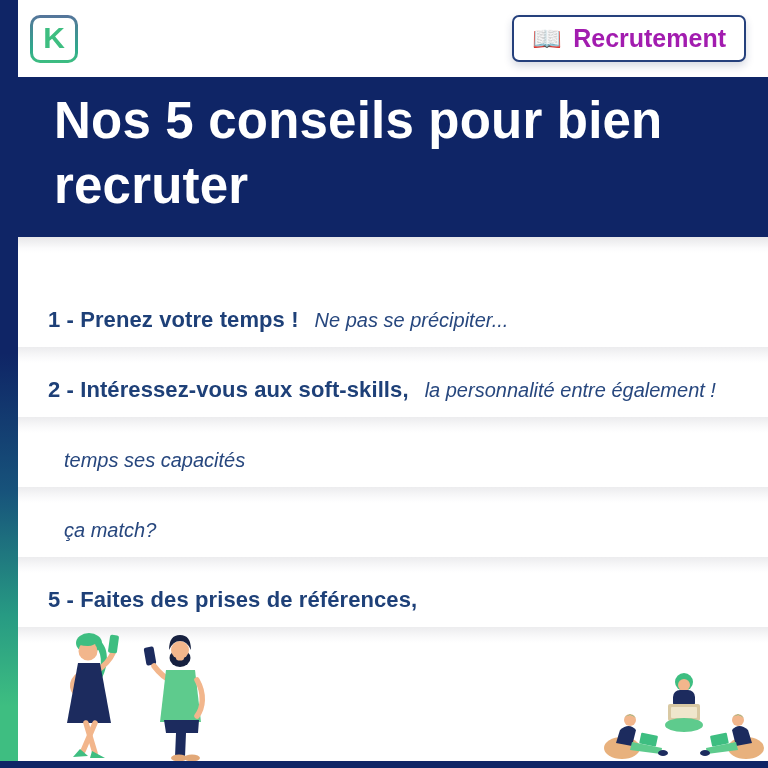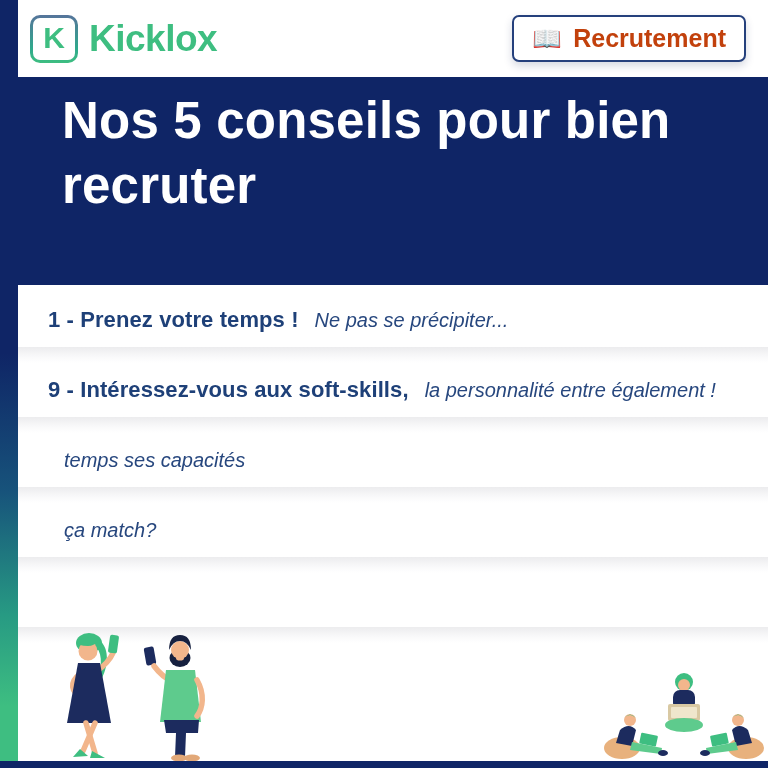--- a/index.html
+++ b/index.html
@@ -69,28 +69,28 @@
     background: #ffffff;
     border: 2px solid #25407c;
     border-radius: 7px;
     padding: 7px 18px;
     box-shadow: 0 4px 9px rgba(20, 40, 90, 0.18);
     cursor: pointer;
   }
   .badge-icon { font-size: 24px; line-height: 1; }
   .badge-label {
     font-size: 25px; font-weight: 600;
-    color: #c2410c;
+    color: #a21caf;
   }
 
   
   .banner {
     position: absolute;
-    top: 77px; left: 16px; right: 0;
-    height: 208px;
+    top: 77px; left: 8px; right: 0;
+    height: 160px;
     background: #0f2566;
     z-index: 2;
     padding: 11px 60px 0 46px;
   }
   .banner h1 {
     color: #ffffff;
     font-size: 51px;
     font-weight: 800;
     line-height: 1.28;
     letter-spacing: 0.2px;
@@ -164,21 +164,20 @@
 
   <div class="left-border"></div>
 
   <div class="top-bar">
     <div class="logo">
       <div class="logo-mark-frame">
         <div class="logo-mark-inner">
           <span class="logo-letter">K</span>
         </div>
       </div>
-      <span class="logo-word">Kicklox</span>
     </div>
     <div class="badge">
       <span class="badge-icon">📖</span>
       <span class="badge-label">Recrutement</span>
     </div>
   </div>
 
   <div class="banner">
     <h1>Nos 5 conseils pour bien recruter</h1>
   </div>
@@ -187,36 +186,37 @@
     <div class="shadow-strip"></div>
     <div class="tips-spacer"></div>
 
     <div class="tip-row">
       <span class="tip-bold">1 - Prenez votre temps !</span>
       <span class="tip-italic">Ne pas se précipiter...</span>
     </div>
     <div class="divider"></div>
 
     <div class="tip-row">
-      <span class="tip-bold">9 - Intéressez-vous aux soft-skills,</span>
+      <span class="tip-bold">2 - Intéressez-vous aux soft-skills,</span>
       <span class="tip-italic">la personnalité entre également !</span>
     </div>
     <div class="divider"></div>
 
     <div class="tip-row">
       <span class="tip-italic">temps ses capacités</span>
     </div>
     <div class="divider"></div>
 
     <div class="tip-row">
       <span class="tip-italic">ça match?</span>
     </div>
     <div class="divider"></div>
 
     <div class="tip-row">
+      <span class="tip-bold">5 - Faites des prises de références,</span>
     </div>
     <div class="divider"></div>
   </div>
 
   <svg class="illus-left" viewBox="0 0 222 142" aria-hidden="true">
 
     <g>
       <ellipse cx="61" cy="23" rx="13" ry="10" fill="#3ebe81"></ellipse>
       <path d="M71 20 C 81 27, 81 44, 74 58 L 69 56 C 75 45, 74 31, 66 25 Z" fill="#3ebe81"></path>
       <circle cx="60" cy="31" r="9.5" fill="#f2b68c"></circle>

